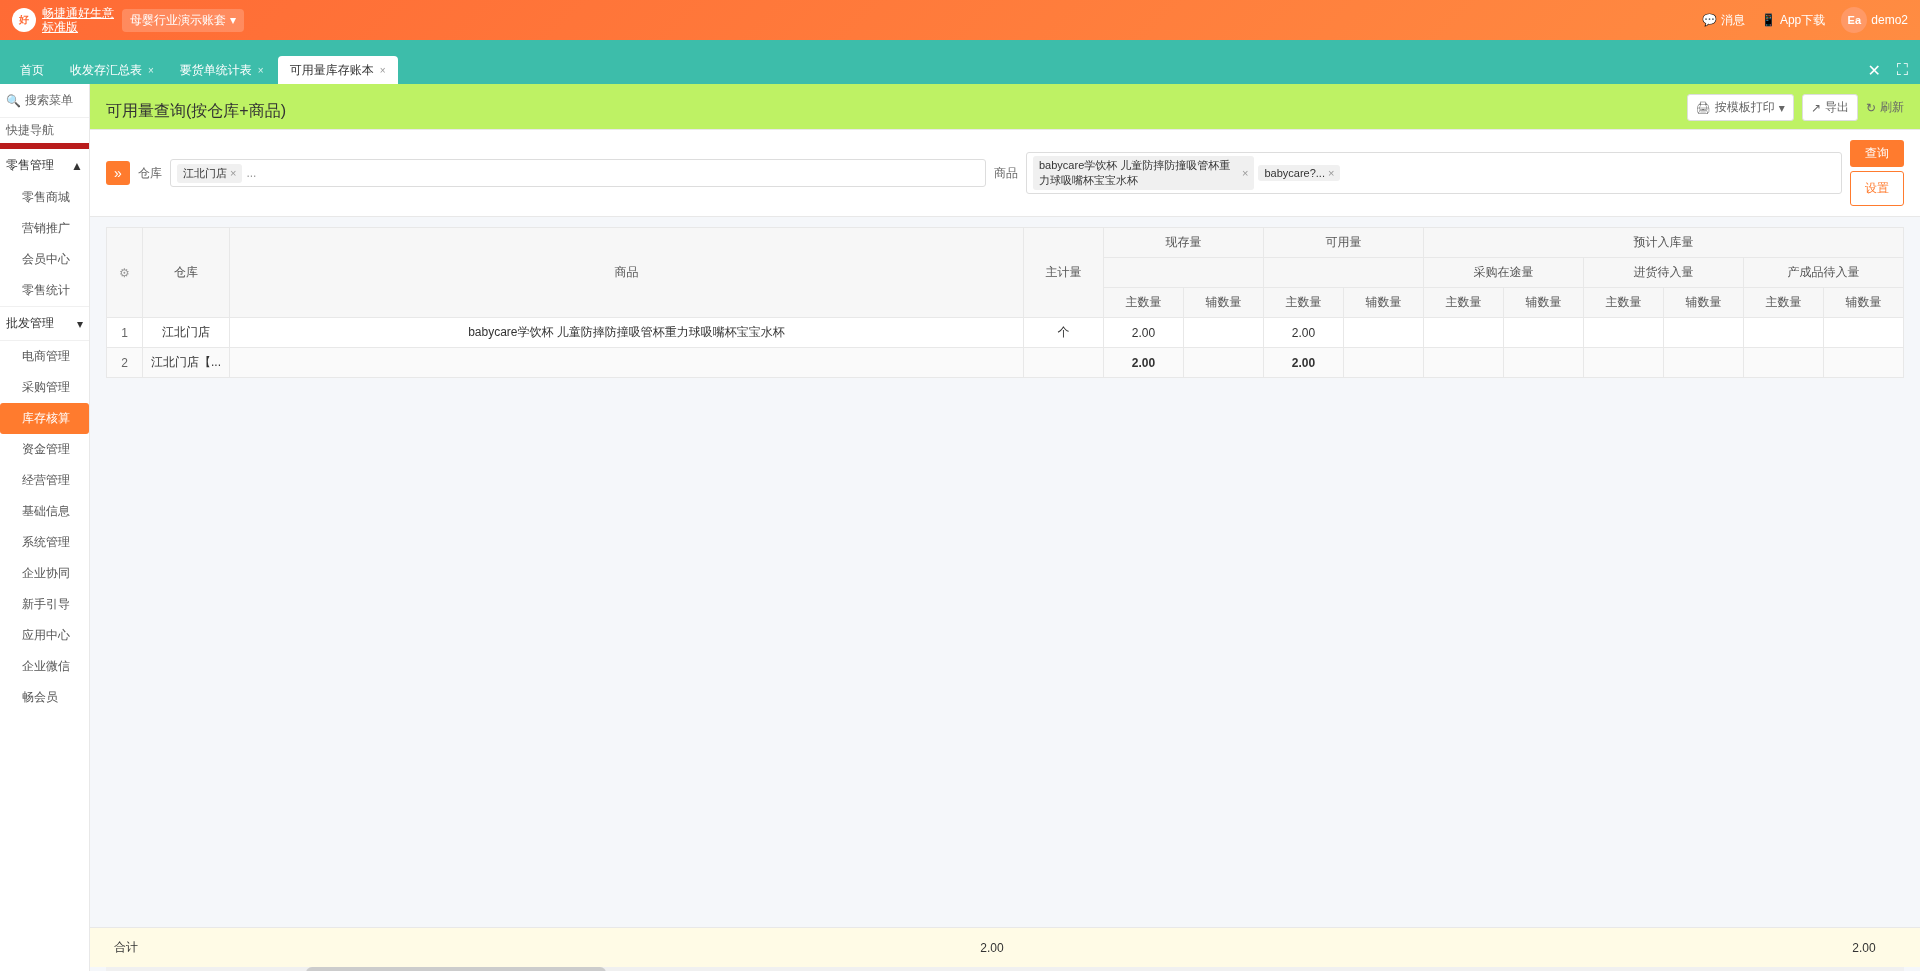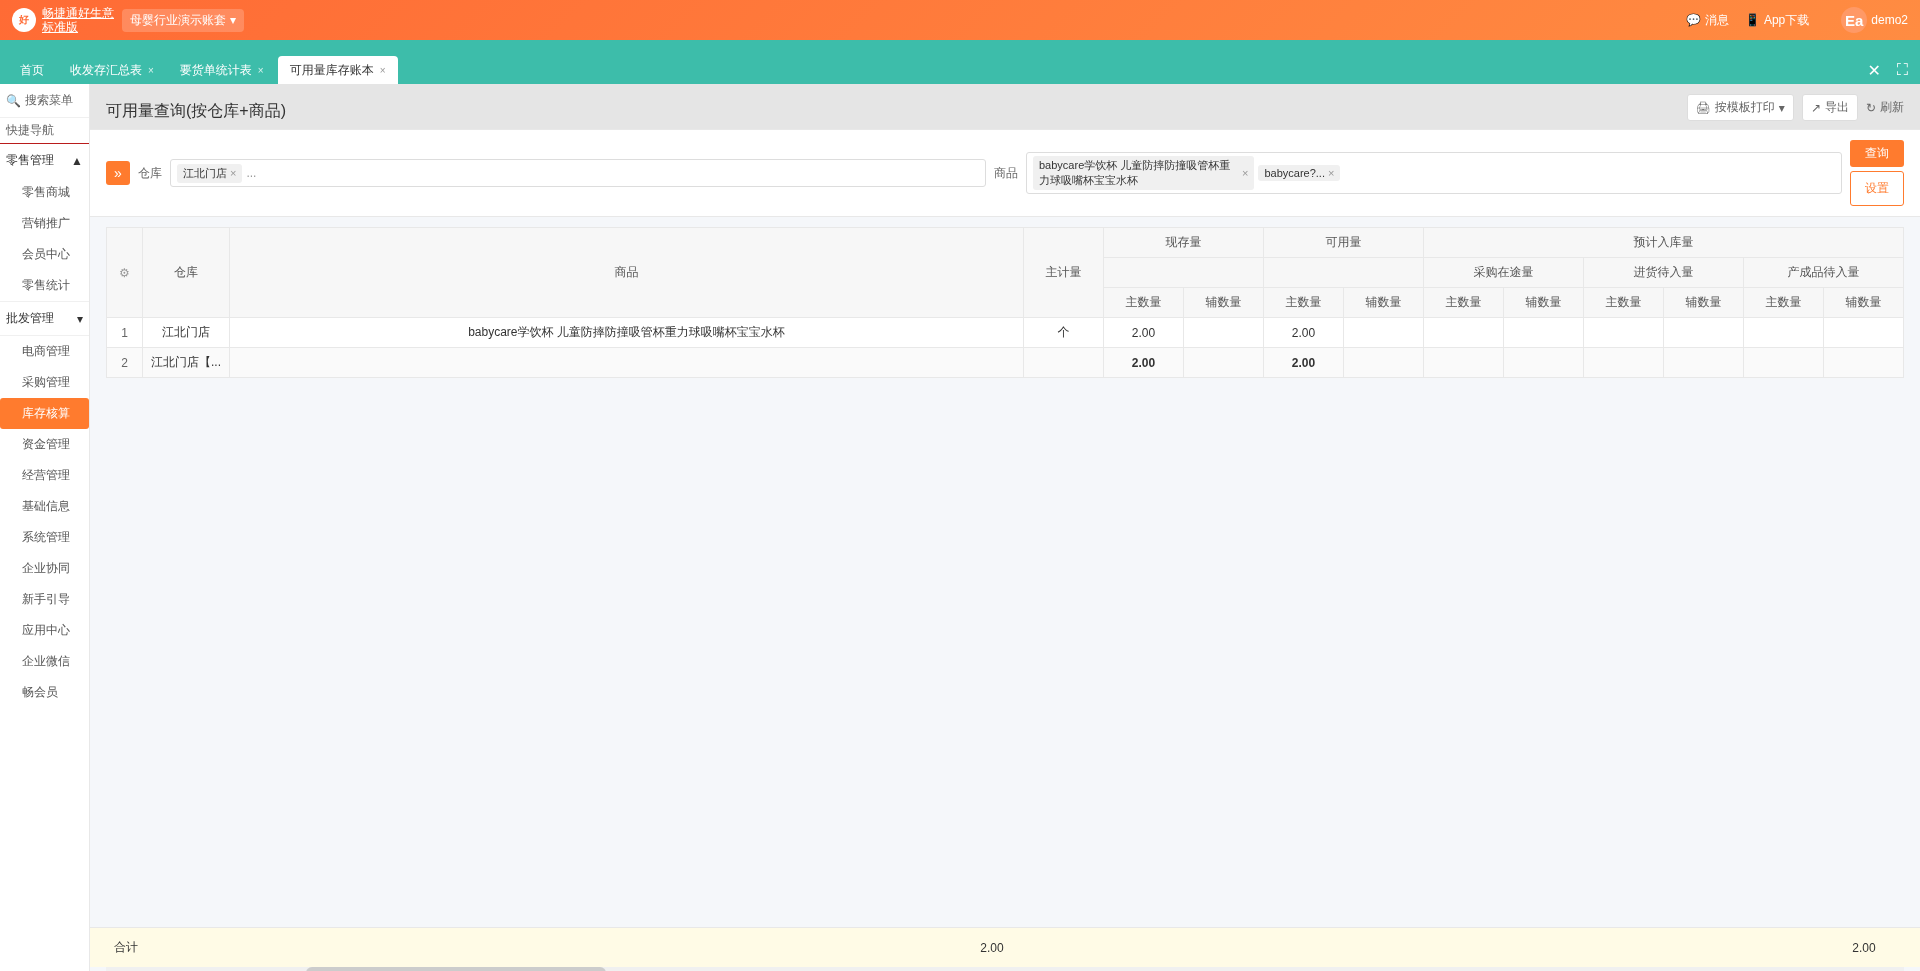--- a/index.html
+++ b/index.html
@@ -69,24 +69,23 @@
     }
     .user-avatar {
       width: 26px;
       height: 26px;
       border-radius: 50%;
       background: #ff9966;
       display: flex;
       align-items: center;
       justify-content: center;
       color: white;
-      font-size: 15px;
+      font-size: 11px;
       font-weight: bold;
       overflow: hidden;
-      margin-left: 16px;
     }
 
     
     .tab-bar {
       height: 44px;
       background: #3dbdaa;
       display: flex;
       align-items: flex-end;
       padding: 0 8px;
       gap: 2px;
@@ -155,21 +154,21 @@
       border-bottom: 1px solid #f0f0f0;
     }
     .sidebar-nav {
       padding: 4px 6px;
       font-size: 12px;
       color: #666;
       cursor: pointer;
       display: flex;
       align-items: center;
       gap: 4px;
-      border-bottom: 1px solid #b91c1c;
+      border-bottom: 6px solid #b91c1c;
     }
     .sidebar-section {
       border-bottom: 1px solid #f0f0f0;
     }
     .sidebar-section-header {
       padding: 8px 6px;
       font-size: 12px;
       color: #333;
       cursor: pointer;
       display: flex;
@@ -192,21 +191,21 @@
     .content-area {
       flex: 1;
       background: #f5f7fa;
       overflow: hidden;
       display: flex;
       flex-direction: column;
     }
 
     
     .page-header {
-      background: #e5e5e5;
+      background: #bef264;
       padding: 10px 16px 0 16px;
       display: flex;
       align-items: center;
       justify-content: space-between;
       border-bottom: 1px solid #e8e8e8;
       min-height: 44px;
     }
     .page-title {
       font-size: 16px;
       font-weight: 500;

